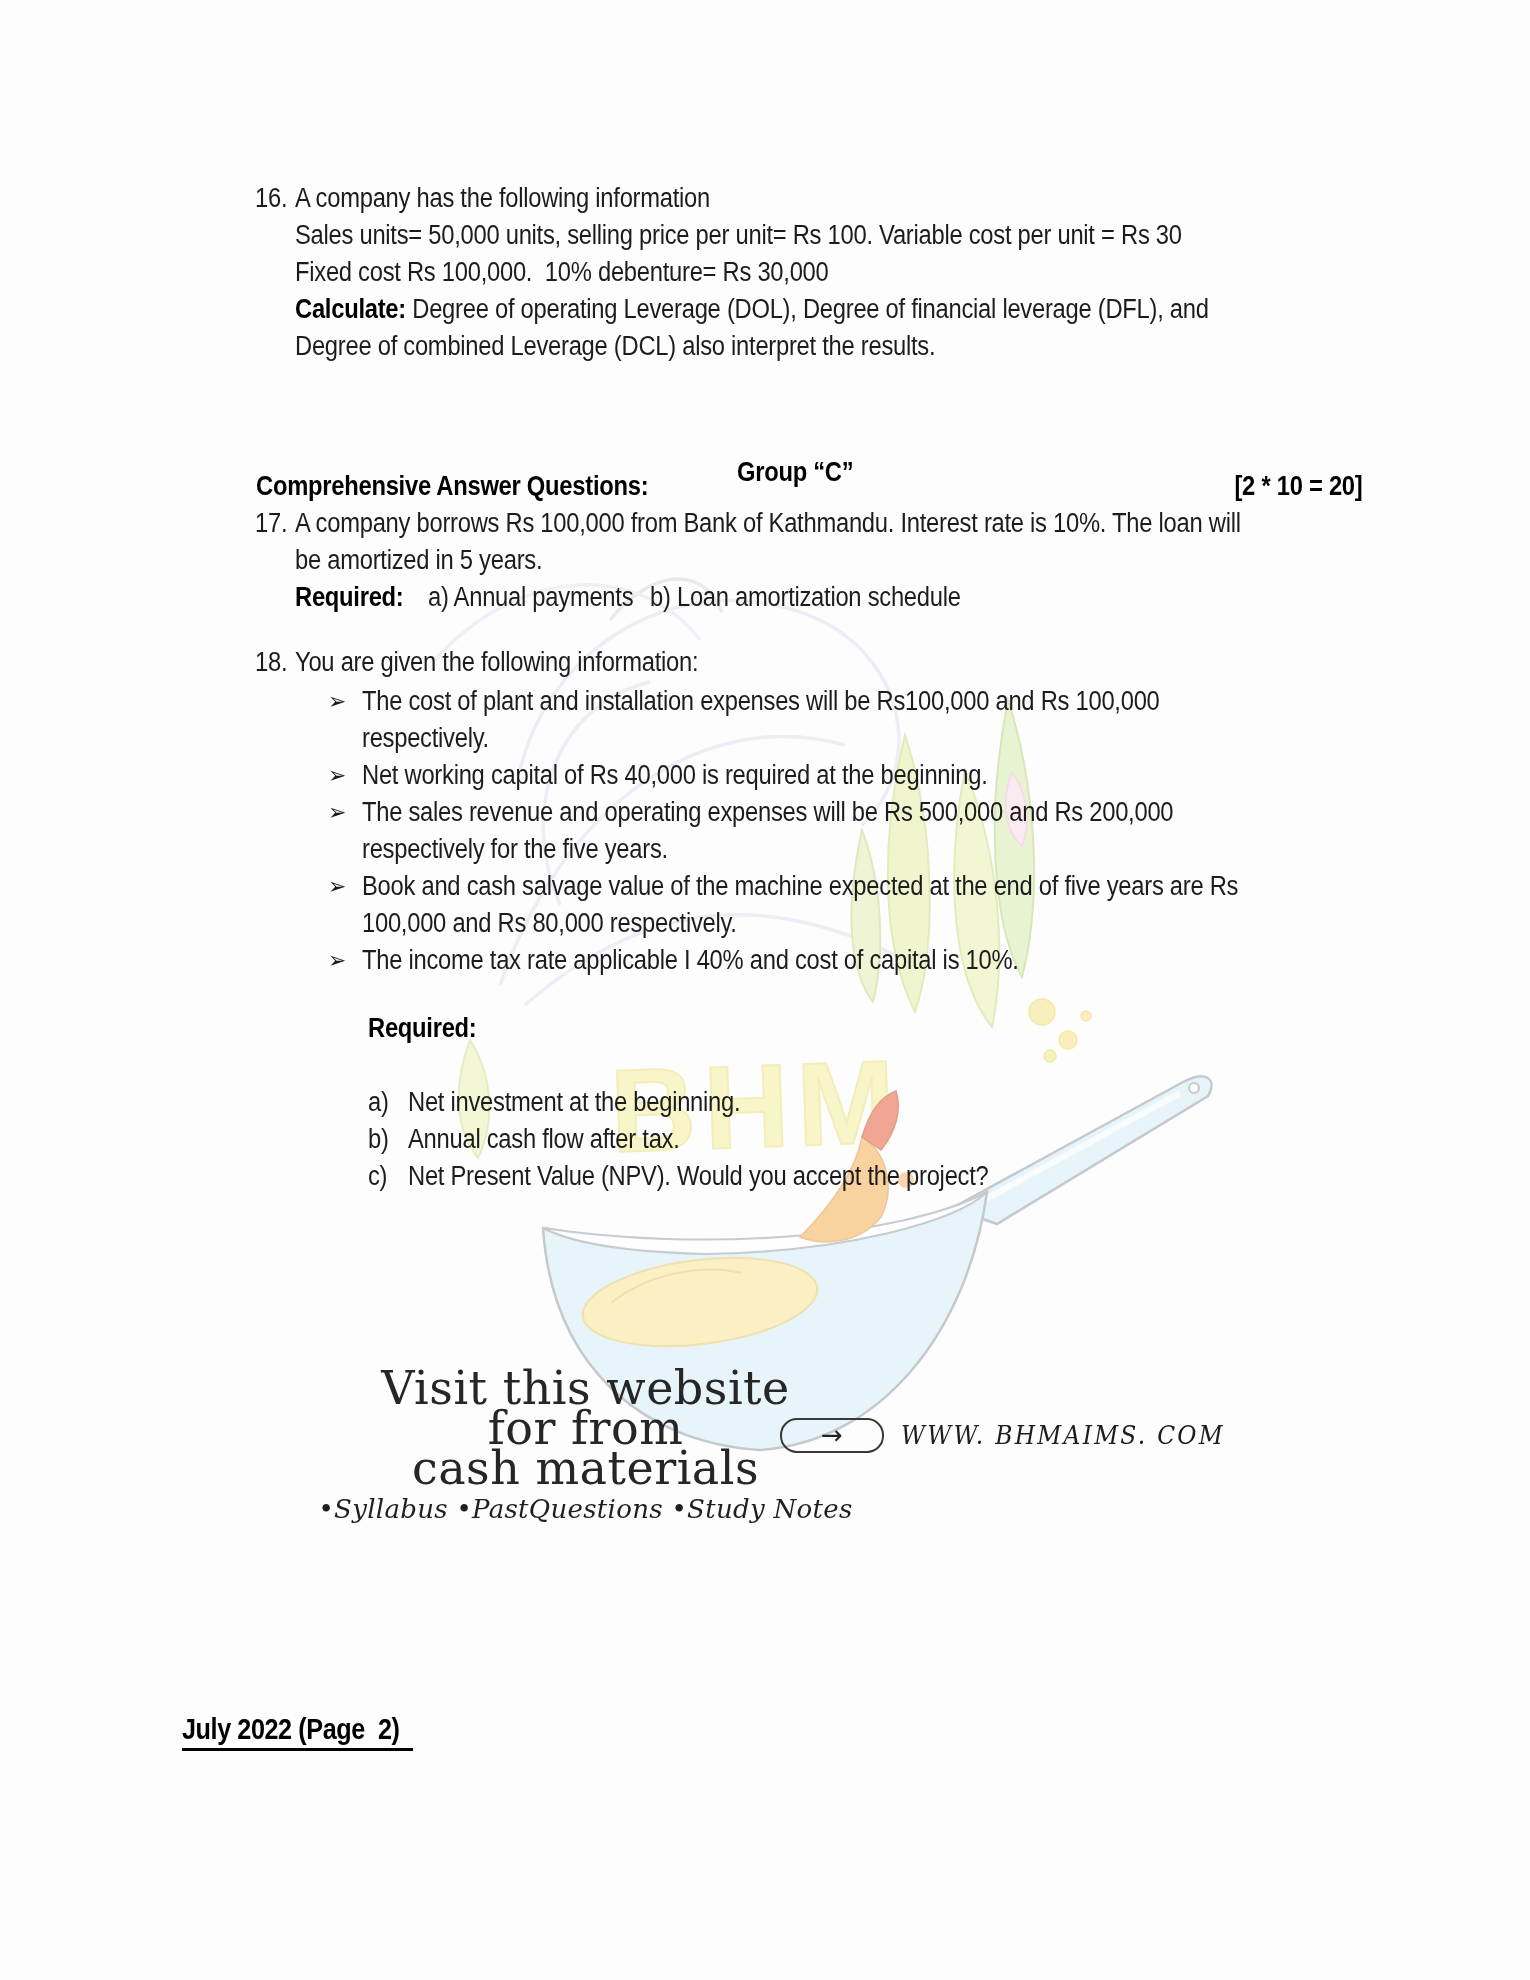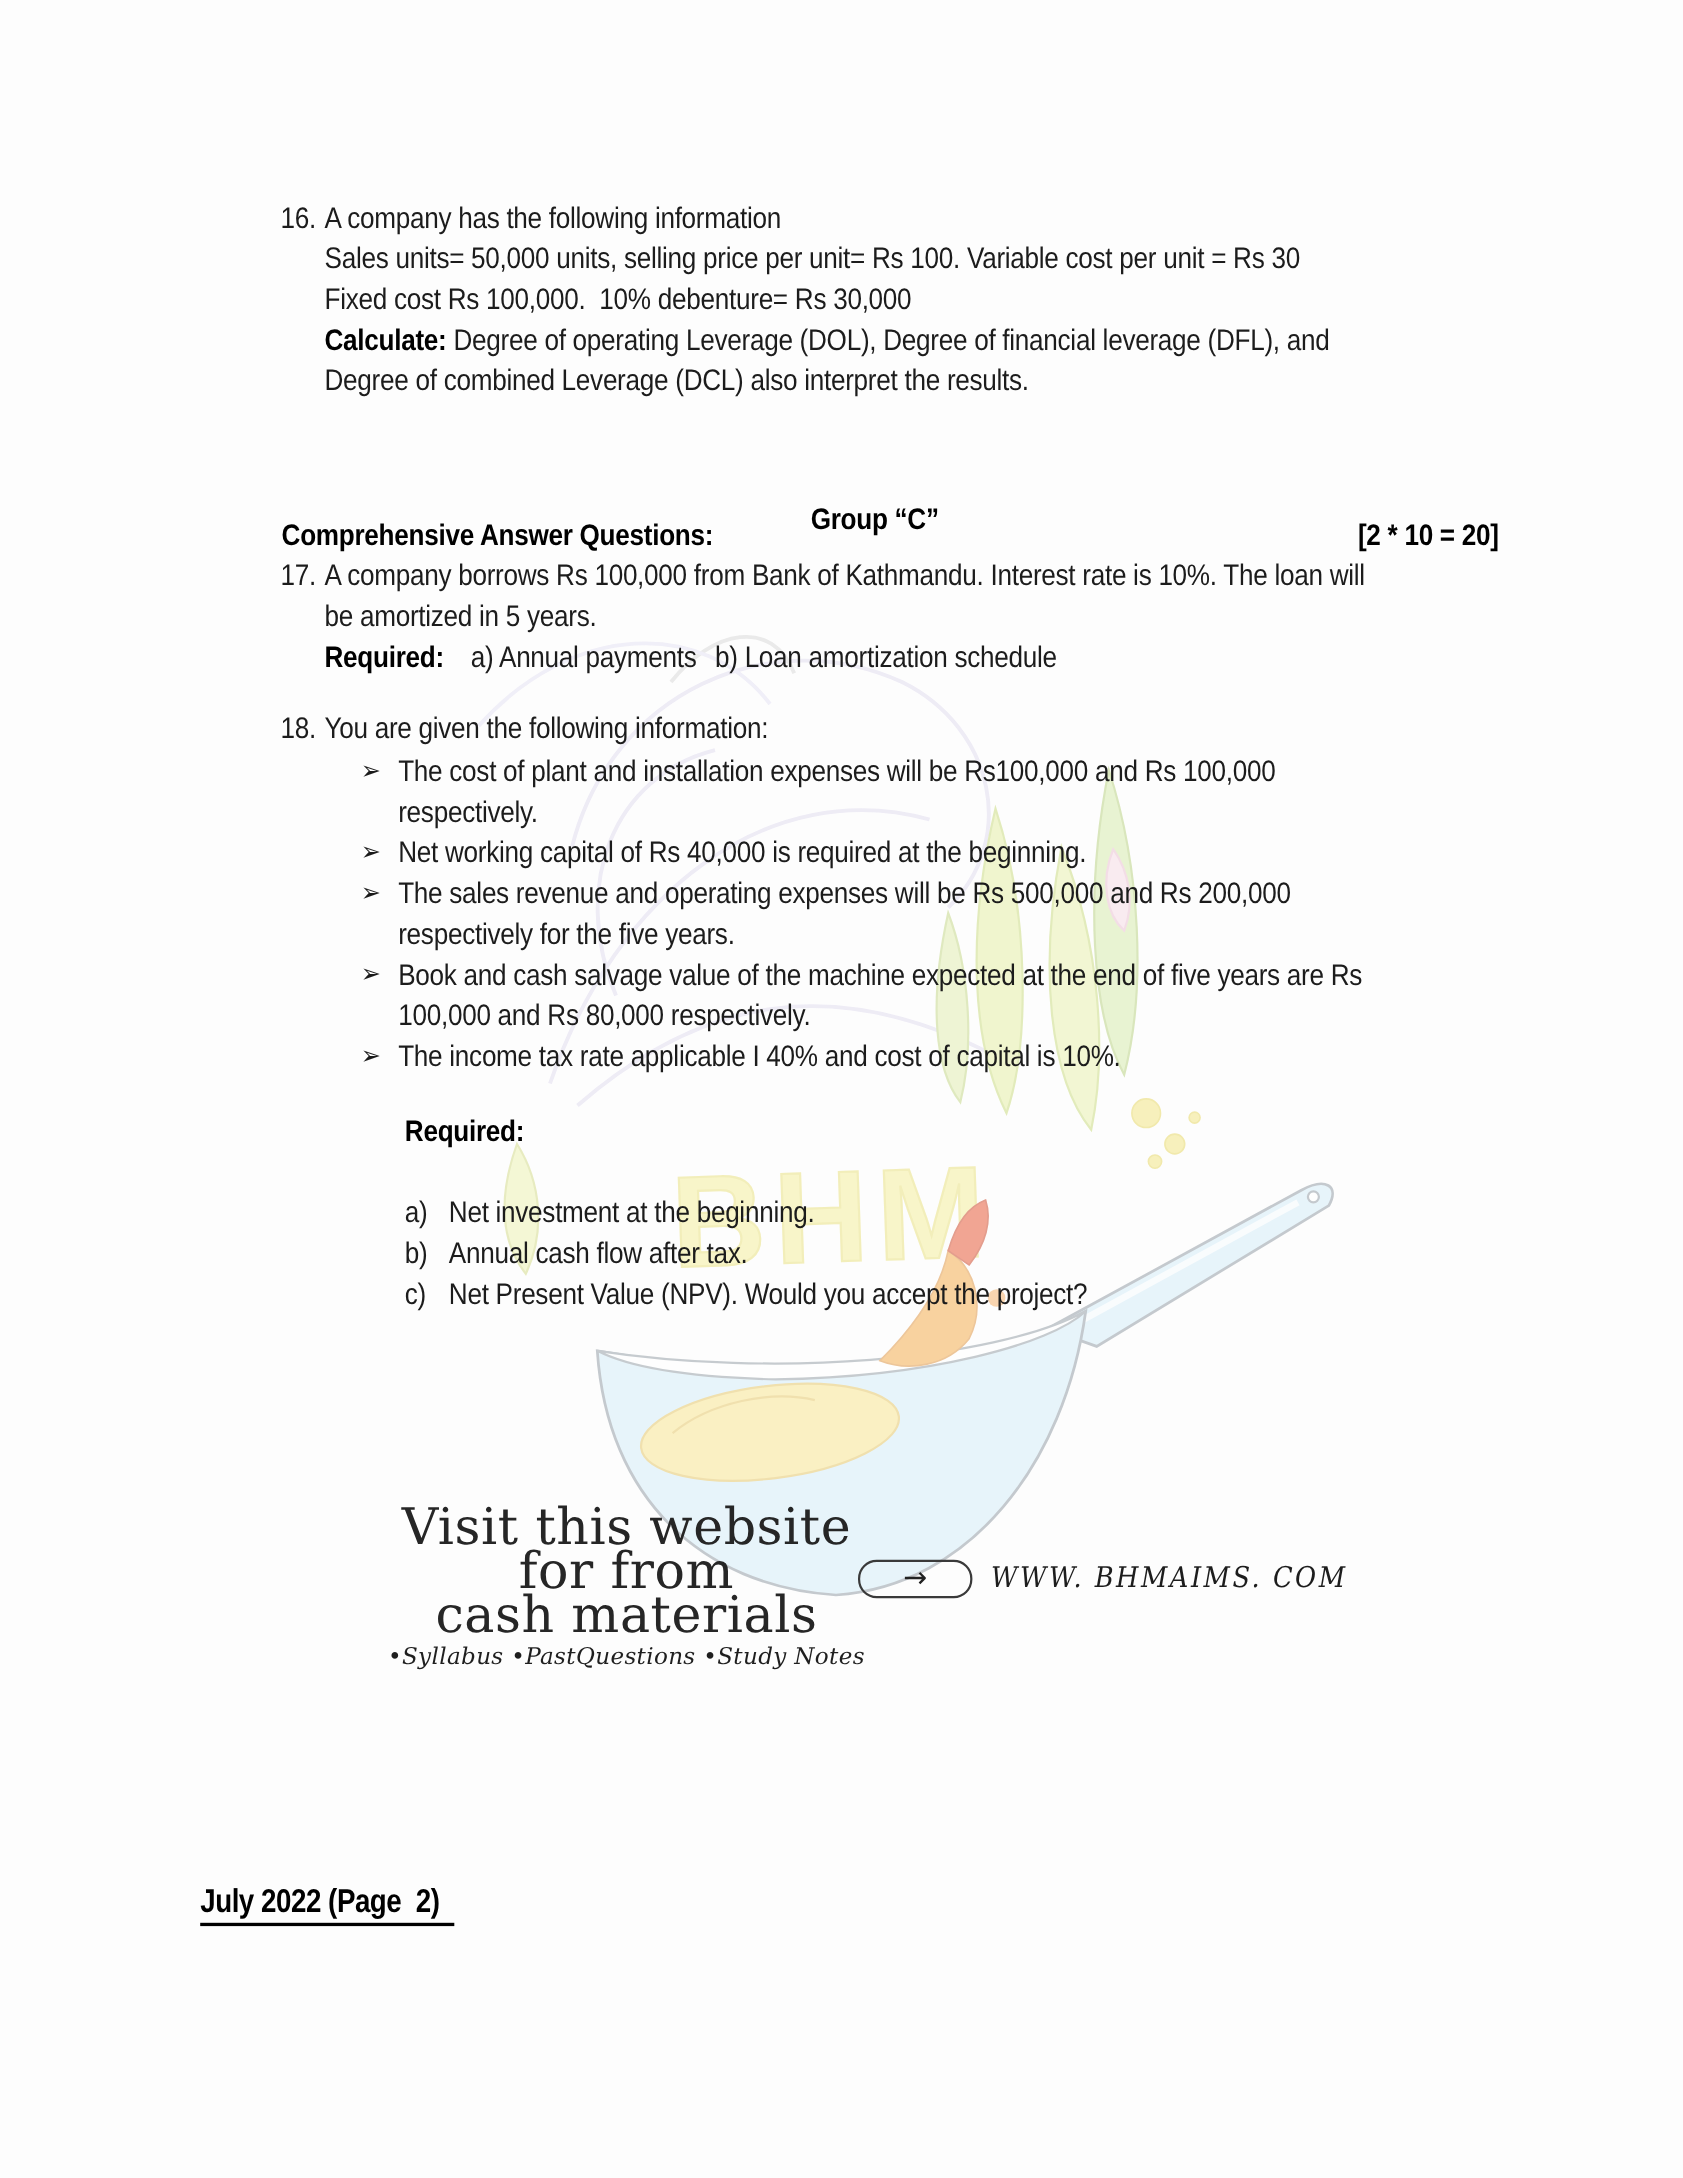--- a/index.html
+++ b/index.html
@@ -11,25 +11,25 @@
     position:absolute;font-size:27px;line-height:34px;letter-spacing:-0.3px;
     white-space:pre;transform:scaleX(0.88);transform-origin:0 0;color:#1c1c1c;
   }
   .b{font-weight:700;color:#000;}
   .center-line{text-align:center;}
   .center-line span{display:inline-block;transform:scaleX(0.88);transform-origin:50% 0;white-space:pre;}
   .marks{transform:scaleX(0.88);transform-origin:100% 0;}
   .bullet-glyph{position:absolute;font-size:23px;line-height:34px;color:#1a1a1a;
     font-family:"DejaVu Sans",sans-serif;transform:scaleX(0.95);transform-origin:0 0;}
   .banner{
-    position:absolute;left:287px;top:1368px;width:565px;text-align:center;
+    position:absolute;left:303px;top:1368px;width:565px;text-align:center;
     font-family:"DejaVu Serif","Liberation Serif",serif;color:#262626;
   }
   .banner .big{font-size:46px;line-height:40px;letter-spacing:0.5px;}
-  .banner .sub{font-size:21px;font-style:italic;margin-top:6px;letter-spacing:0.3px;color:#1f1f1f;}
+  .banner .sub{font-size:26px;font-style:italic;margin-top:6px;letter-spacing:0.3px;color:#1f1f1f;}
   .badge{
     position:absolute;left:780px;top:1418px;width:100px;height:31px;
     border:2px solid #3a3a3a;border-radius:17px;text-align:center;background:transparent;
   }
   .badge .arr{font-size:26px;line-height:30px;color:#222;font-family:"DejaVu Sans",sans-serif;}
   .url{
     position:absolute;left:901px;top:1420px;font-family:"DejaVu Serif","Liberation Serif",serif;
     font-style:italic;font-size:26px;letter-spacing:2.5px;color:#1d1d1d;
     transform:scaleX(0.9);transform-origin:0 0;white-space:pre;
   }

